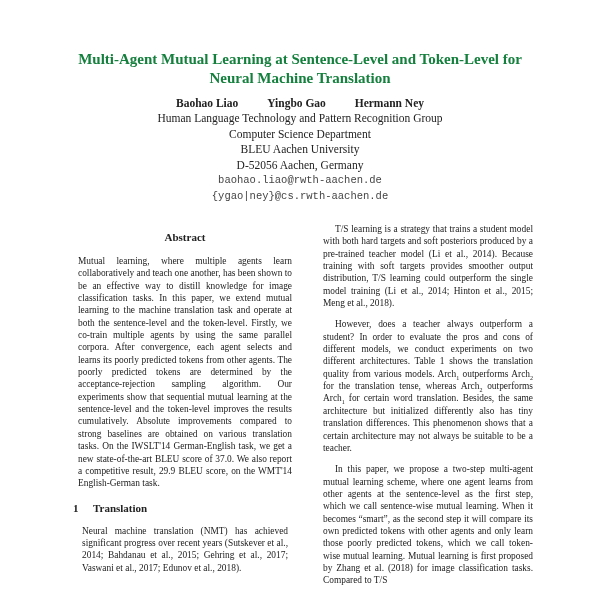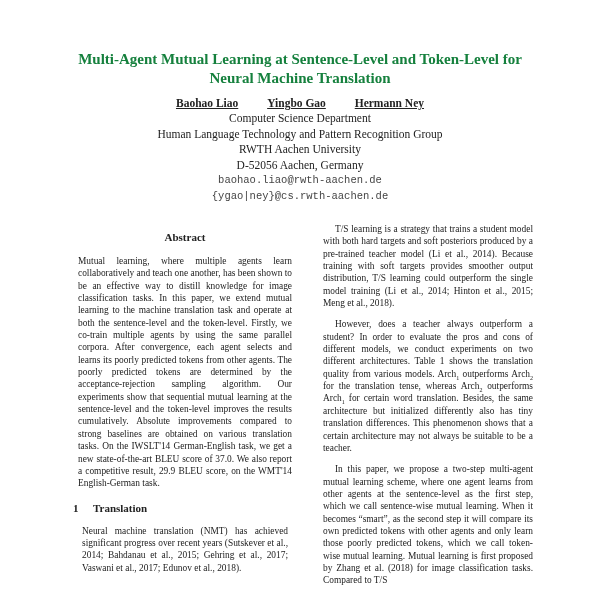--- a/index.html
+++ b/index.html
@@ -2,21 +2,21 @@
 <html><head>
 <meta charset="utf-8">
 <style>
   html, body { margin: 0; padding: 0; background: #ffffff; }
   body { width: 600px; height: 600px; overflow: hidden; position: relative;
          font-family: "Liberation Serif", "DejaVu Serif", serif; color: #222; }
   .title { position: absolute; top: 50px; left: 0; width: 600px; text-align: center;
            font-weight: bold; font-size: 15px; line-height: 19px; color: #15803d; }
   .authors { position: absolute; top: 95px; left: 0; width: 600px; text-align: center;
              font-weight: bold; font-size: 11.5px; line-height: 16px; }
-  .authors span { margin: 16px 13px; text-decoration: underline; }
+  .authors span { margin: 16px 13px; }
   .affil { position: absolute; top: 111px; left: 0; width: 600px; text-align: center;
            font-size: 11.5px; line-height: 15.5px; }
   .affil .line { display: block; }
   .email { font-family: "Liberation Mono", "DejaVu Sans Mono", monospace; font-size: 10.5px; color: #444; }
   .col { position: absolute; font-size: 9.4px; line-height: 12.35px; text-align: justify; }
   .col-left { left: 73px; top: 214px; width: 224px; }
   .col-right { left: 314px; top: 214px; width: 228px; }
   .abstract-h { text-align: center; font-weight: bold; font-size: 11px; line-height: 14px; margin: 16px 0 11px 0; }
   .abstract-body { margin: 0 5px; }
   .sec-h { font-weight: bold; font-size: 11px; line-height: 14px; margin: 11px 0 10px 0; }
@@ -33,23 +33,23 @@
   <div>Neural Machine Translation</div>
 </div>
 
 <div class="authors">
   <span>Baohao Liao</span>
   <span>Yingbo Gao</span>
   <span>Hermann Ney</span>
 </div>
 
 <div class="affil">
+  <span class="line">Human Language Technology and Pattern Recognition Group</span>
   <span class="line">Computer Science Department</span>
-  <span class="line">Human Language Technology and Pattern Recognition Group</span>
-  <span class="line">RWTH Aachen University</span>
+  <span class="line">BLEU Aachen University</span>
   <span class="line">D-52056 Aachen, Germany</span>
   <span class="line email">baohao.liao@rwth-aachen.de</span>
   <span class="line email">{ygao|ney}@cs.rwth-aachen.de</span>
 </div>
 
 <div class="col col-left">
   <div class="abstract-h">Abstract</div>
   <p class="abstract-body">Mutual learning, where multiple agents learn collaboratively and teach one another, has been shown to be an effective way to distill knowledge for image classification tasks. In this paper, we extend mutual learning to the machine translation task and operate at both the sentence-level and the token-level. Firstly, we co-train multiple agents by using the same parallel corpora. After convergence, each agent selects and learns its poorly predicted tokens from other agents. The poorly predicted tokens are determined by the acceptance-rejection sampling algorithm. Our experiments show that sequential mutual learning at the sentence-level and the token-level improves the results cumulatively. Absolute improvements compared to strong baselines are obtained on various translation tasks. On the IWSLT'14 German-English task, we get a new state-of-the-art BLEU score of 37.0. We also report a competitive result, 29.9 BLEU score, on the WMT'14 English-German task.</p>
   <div class="sec-h">
     <span class="num">1</span><span>Translation</span>

